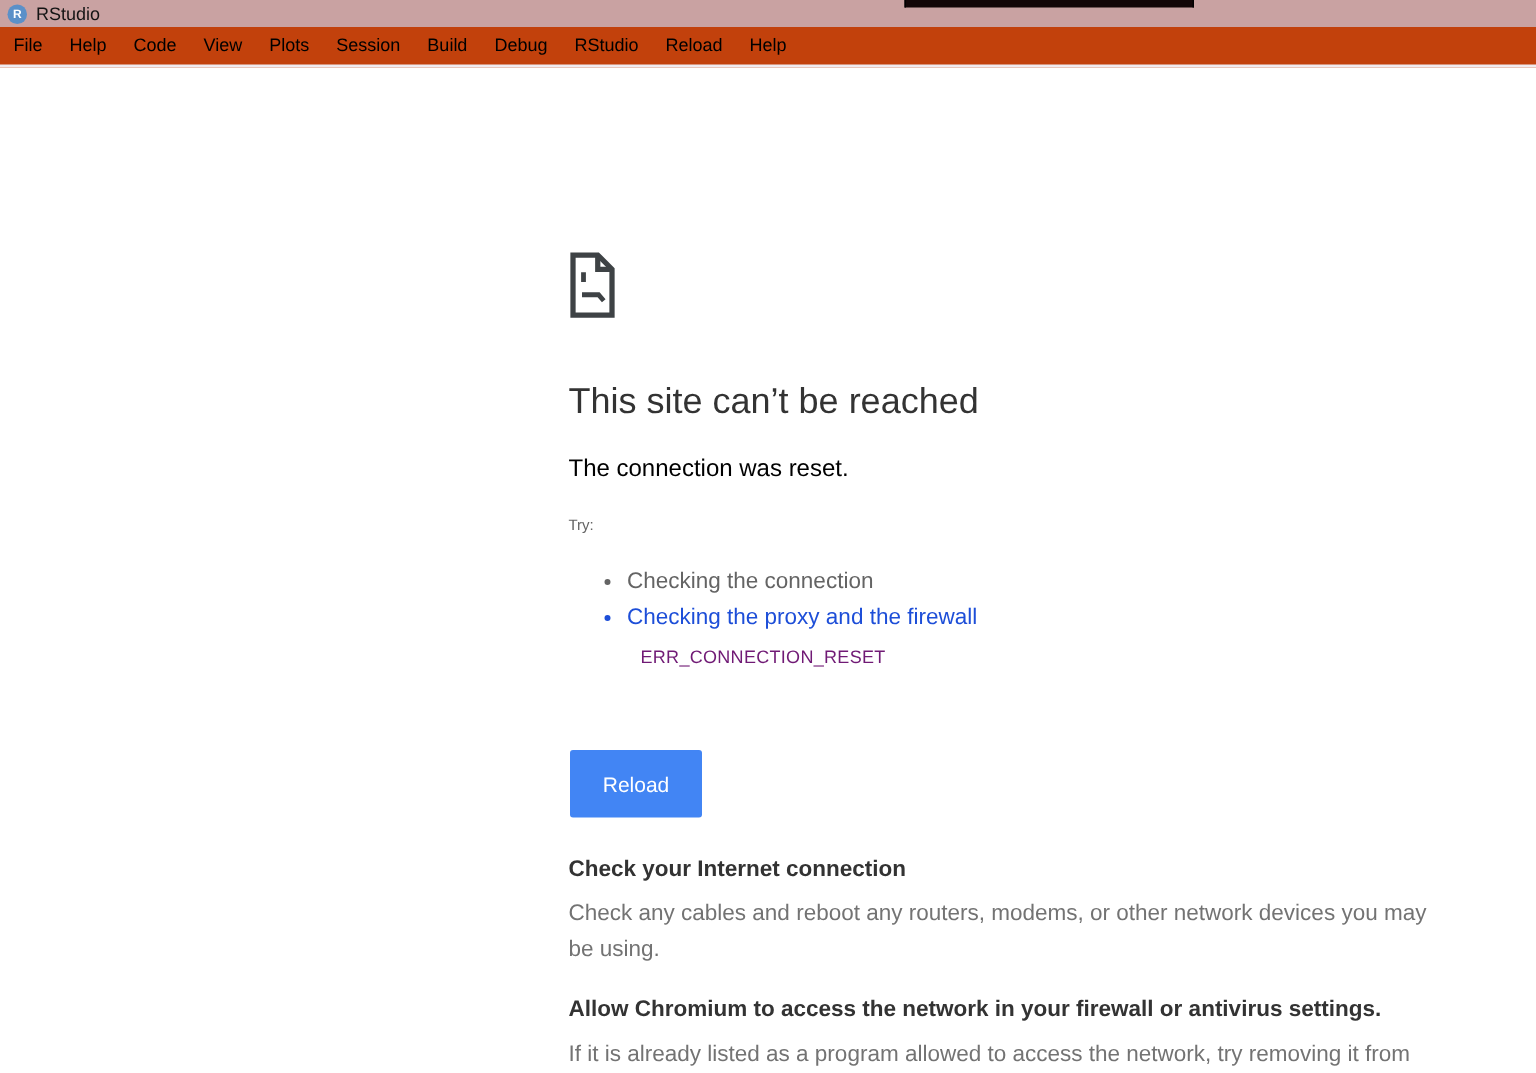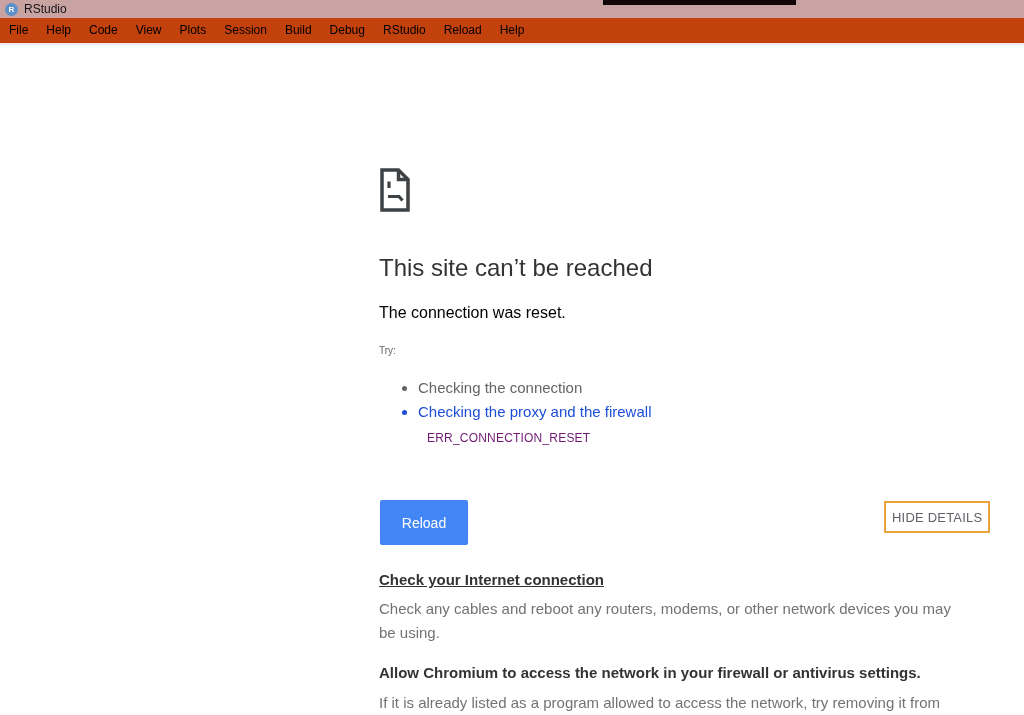--- a/index.html
+++ b/index.html
@@ -46,21 +46,21 @@
                 font-size:14px; font-family:"Liberation Sans", sans-serif; cursor:pointer; }
   .details-btn { position:absolute; left:884px; top:454px; height:32px;
                  background:#fff; color:#5f6368; border:2px solid #e8a33d;
                  padding:0 6px; font-size:13px; letter-spacing:0.2px;
                  font-family:"Liberation Sans", sans-serif; cursor:pointer; }
 
   .detail-heading { position:absolute; left:379px; font-size:15px; font-weight:bold;
                     color:#333; line-height:20px; }
   .detail-body    { position:absolute; left:379px; width:585px; font-size:15px;
                     color:#737373; line-height:24px; }
-  .dh1 { top:523px;text-decoration:underline; } .db1 { top:550px; }
+  .dh1 { top:523px; } .db1 { top:550px; }
   .dh2 { top:616px; } .db2 { top:644px; }
 </style>
 </head>
 <body>
 
 <div class="titlebar">
   <div class="app-icon">R</div>
   <div class="title-text">RStudio</div>
 </div>
 <div class="overlap-strip"></div>
@@ -102,21 +102,20 @@
       <li class="link-item">
         <a>Checking the proxy and the firewall</a>
       </li>
     </ul>
   </div>
 
   <div class="err-code">ERR_CONNECTION_RESET</div>
 
   <button class="reload-btn">Reload</button>
 
-  <button class="details-btn">HIDE DETAILS</button>
 
   <div class="detail-heading dh1">Check your Internet connection</div>
   <div class="detail-body db1">Check any cables and reboot any routers, modems, or other network devices you may be using.</div>
 
   <div class="detail-heading dh2">Allow Chromium to access the network in your firewall or antivirus settings.</div>
   <div class="detail-body db2">If it is already listed as a program allowed to access the network, try removing it from the</div>
 
 </div>
 
 </body></html>

